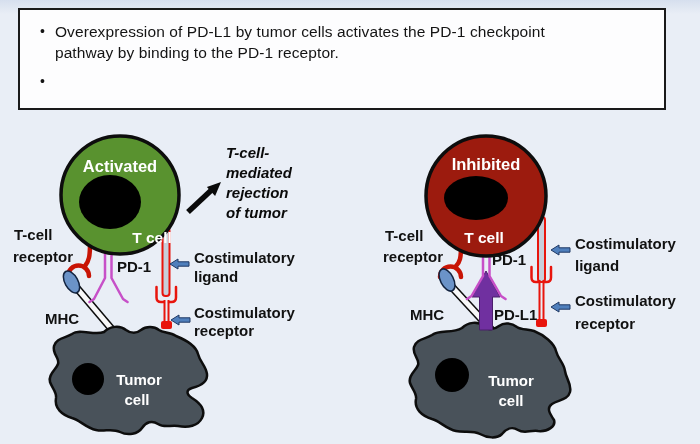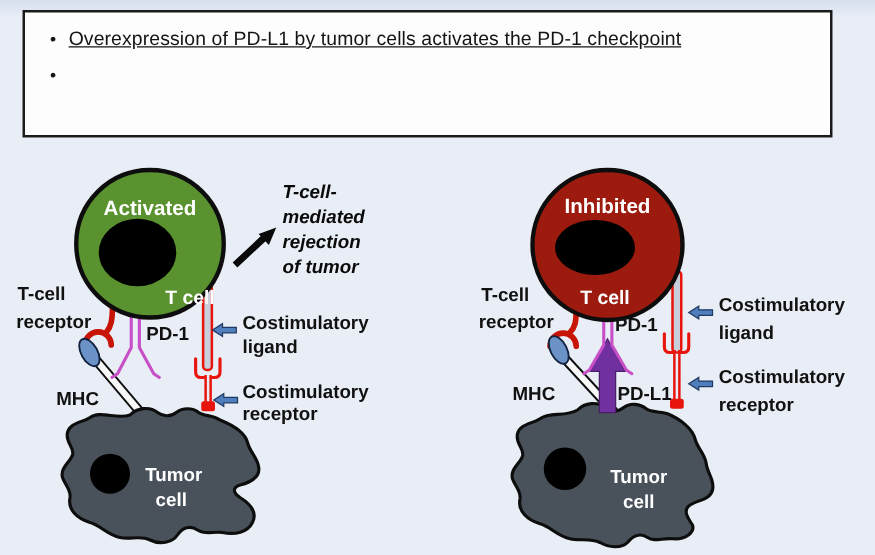--- a/index.html
+++ b/index.html
@@ -10,38 +10,39 @@
     background-image:linear-gradient(#d6dfee 0px,#e9eef6 14px);
   }
   .info-box{
     position:absolute;left:18px;top:8px;width:648px;height:102px;
     box-sizing:border-box;background:#fdfdfe;border:2px solid #1a1a1a;
     padding:11px 16px 8px 13px;color:#141414;
   }
   .bullet-row{display:flex;gap:10px;margin-bottom:8px;}
   .bullet-dot{font-size:14px;line-height:21px;flex:0 0 auto;padding-left:7px;}
   .bullet-text{font-size:15.5px;line-height:21px;letter-spacing:0.1px;}
-  .bullet-text span{display:block;text-decoration:underline;}
+  .bullet-text span{display:block;}
   svg{position:absolute;left:0;top:0;}
   .lbl{font-weight:bold;font-size:15px;fill:#111;}
   .state{font-weight:bold;font-size:16.5px;fill:#fff;}
   .cellname{font-weight:bold;font-size:15.5px;fill:#fff;}
   .outcome{font-weight:bold;font-style:italic;font-size:15px;fill:#0a0a0a;}
   .tumorlbl{font-weight:bold;font-size:15px;fill:#fff;}
 </style>
 </head>
 <body>
 
 <div id="stage">
 
   <div class="info-box">
     <div class="bullet-row">
       <div class="bullet-dot">•</div>
       <div class="bullet-text">
         <span>Overexpression of PD-L1 by tumor cells activates the PD-1 checkpoint</span>
+        <span>pathway by binding to the PD-1 receptor.</span>
       </div>
     </div>
     <div class="bullet-row">
       <div class="bullet-dot">•</div>
     </div>
   </div>
 
   <svg width="700" height="444" viewBox="0 0 700 444">
 
     <g>

